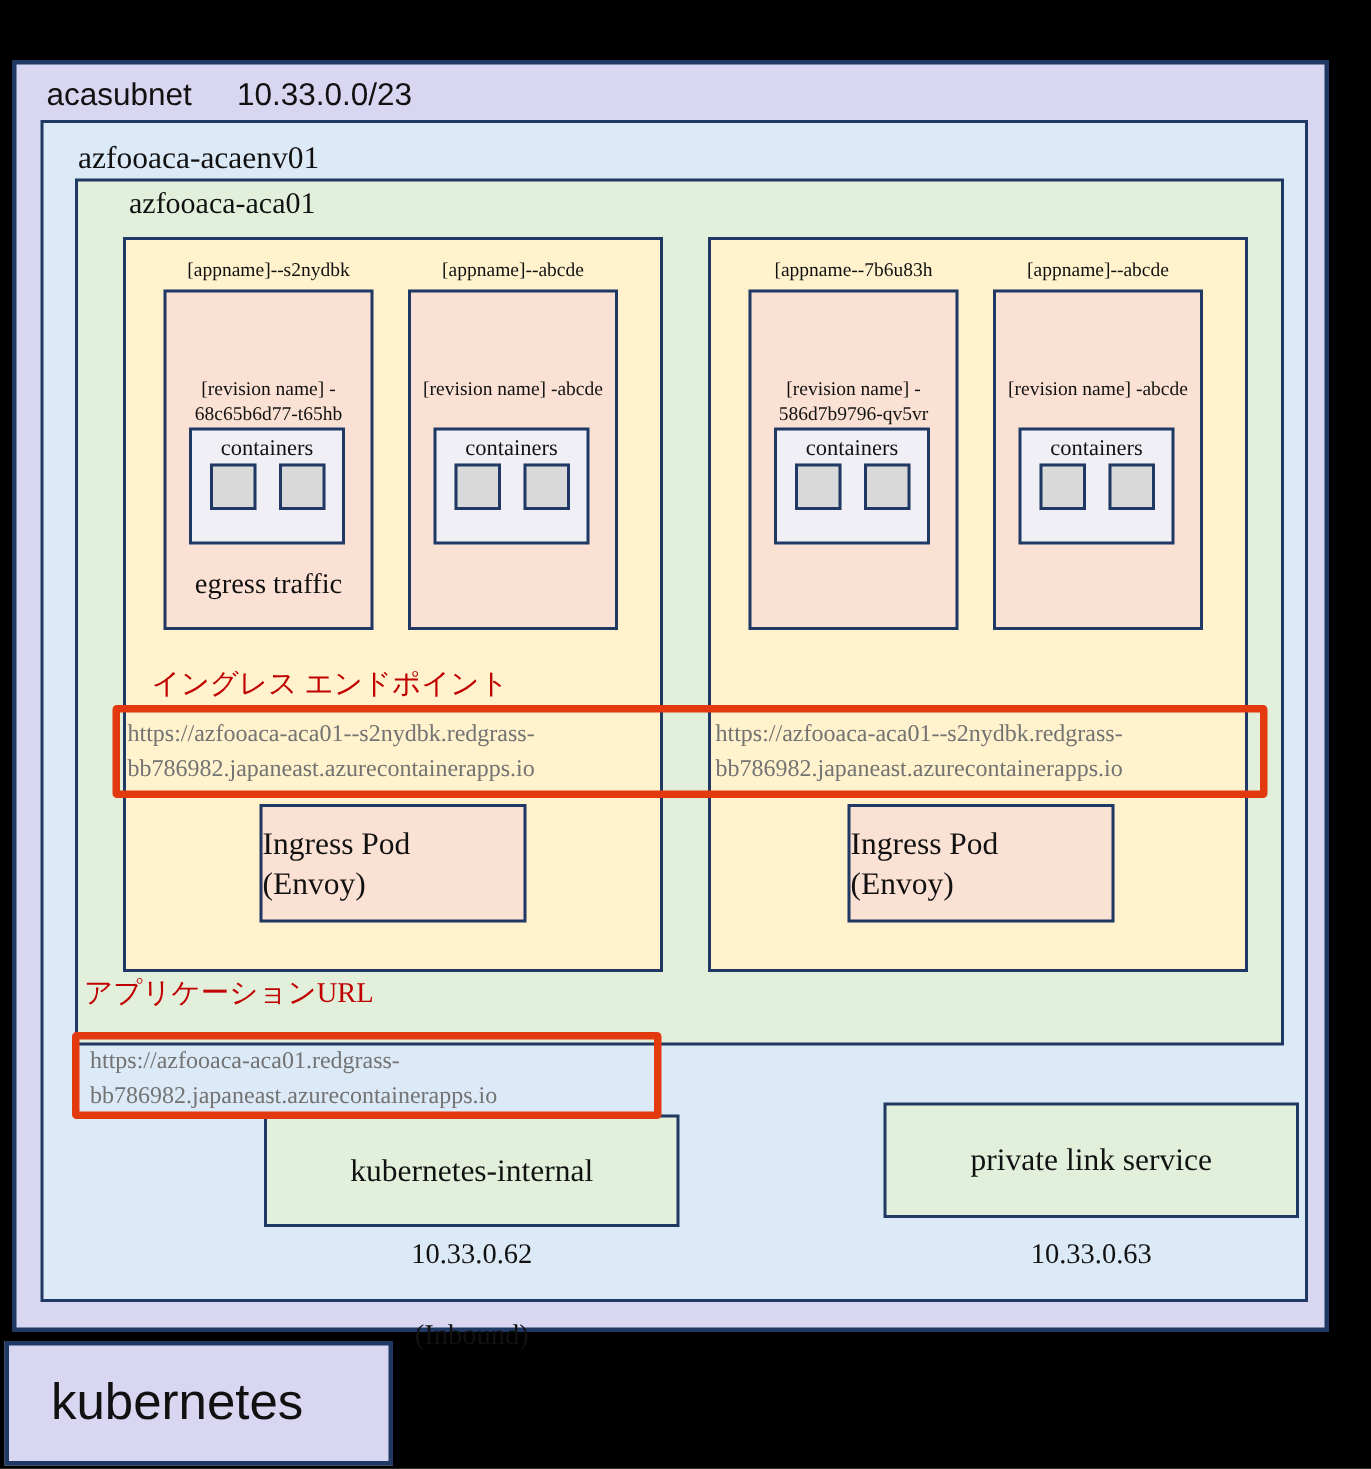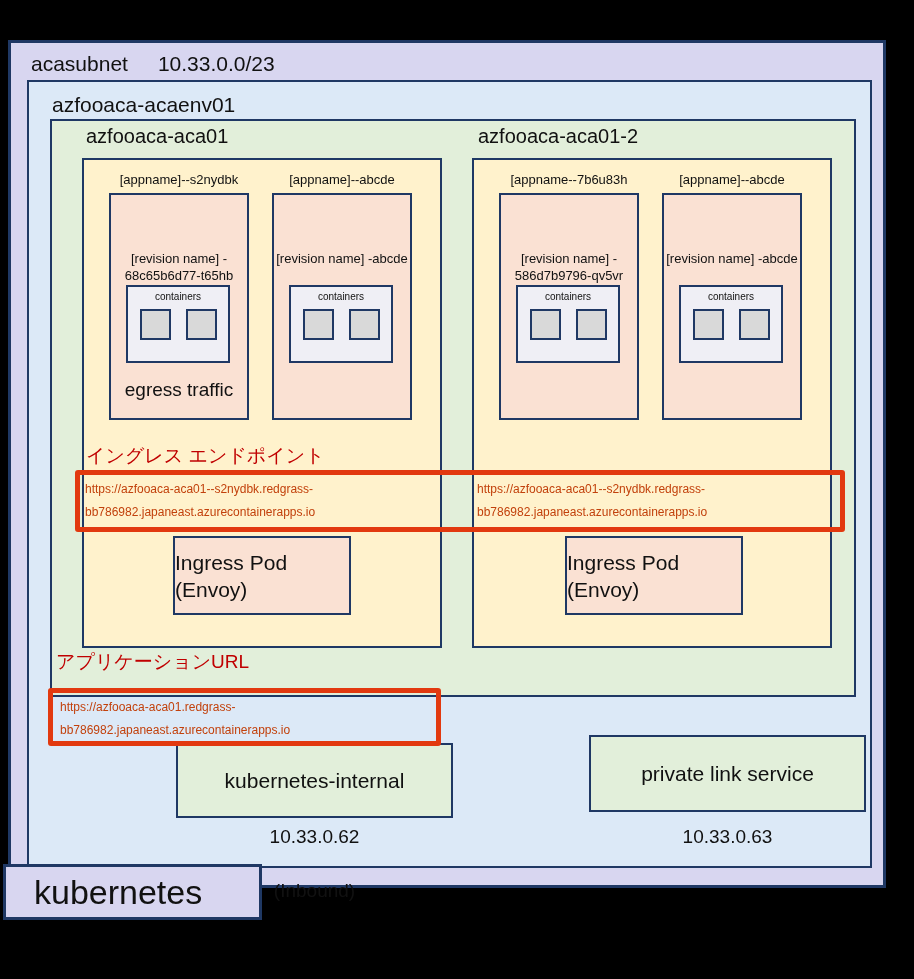--- a/index.html
+++ b/index.html
@@ -17,20 +17,21 @@
   .subnet-box {
     position: absolute; left: 8px; top: 40px; width: 878px; height: 848px;
     background: var(--subnet-bg, #D8D6F0);
     border: 3px solid var(--border-navy, #1F3864);
   }
   .subnet-title { position: absolute; left: 20px; top: 9px; display: flex; gap: 30px; font-size: 21px; }
   .env-box {
     position: absolute; left: 16px; top: 37px; width: 845px; height: 788px;
     background: var(--env-bg, #DCE9F7);
     border: 2px solid var(--border-navy, #1F3864);
+    font-family: Liberation Serif, serif;
   }
   .env-title { position: absolute; left: 23px; top: 11px; font-size: 21px; }
   .green-box {
     position: absolute; left: 21px; top: 37px; width: 806px; height: 578px;
     background: var(--group-bg, #E2EFDA);
     border: 2px solid var(--border-navy, #1F3864);
   }
   .app-title { position: absolute; top: 4px; font-size: 20px; }
   .app-title.t1 { left: 34px; }
   .app-title.t2 { left: 426px; }
@@ -50,40 +51,40 @@
     border: 2px solid var(--border-navy, #1F3864);
   }
   .pod.p1 { left: 25px; }
   .pod.p2 { left: 188px; }
   .rev-label { position: absolute; top: 55px; width: 100%; text-align: center; font-size: 13px; line-height: 17px; white-space: nowrap; }
   .containers-box {
     position: absolute; left: 15px; top: 90px; width: 104px; height: 78px;
     background: var(--containers-bg, #EFEFF5);
     border: 2px solid var(--border-navy, #1F3864);
   }
-  .containers-label { position: absolute; top: 4px; width: 100%; text-align: center; font-size: 10px; }
+  .containers-label { position: absolute; top: 4px; width: 100%; text-align: center; font-size: 15px; }
   .square {
     position: absolute; top: 22px; width: 31px; height: 31px;
     background: var(--square-bg, #D9D9D9);
     border: 2px solid var(--border-navy, #1F3864);
   }
   .square.sq1 { left: 12px; }
   .square.sq2 { left: 58px; }
   .pod-footer { position: absolute; top: 184px; width: 100%; text-align: center; font-size: 19px; }
   .red-label { position: absolute; color: var(--label-red, #C00000); font-size: 19px; white-space: nowrap; }
-  .ingress-label { left: 34px; top: 322px; text-align: center; }
+  .ingress-label { left: 49px; top: 322px; text-align: center; }
   .appurl-label { left: 4px; top: 528px; }
   .red-frame {
     position: absolute; background: transparent;
     border: 5px solid var(--highlight-red, #E2390F);
     border-radius: 3px; z-index: 5;
   }
   .ingress-frame { left: 23px; top: 349px; width: 770px; height: 62px; }
   .appurl-frame { left: 19px; top: 606px; width: 393px; height: 58px; }
-  .url-text { position: absolute; z-index: 6; font-size: 12px; line-height: 23px; white-space: nowrap; color: #c2410c; }
+  .url-text { position: absolute; z-index: 6; font-size: 16px; line-height: 23px; white-space: nowrap; color: #737373; }
   .url-left { left: 33px; top: 357px; }
   .url-right { left: 425px; top: 357px; }
   .appurl-text { left: 31px; top: 614px; }
   .ingress-pod {
     position: absolute; top: 415px; width: 178px; height: 79px;
     background: var(--pod-bg, #FAE1D3);
     border: 2px solid var(--border-navy, #1F3864);
     display: flex; flex-direction: column; align-items: flex-start; justify-content: center;
     font-size: 21px; line-height: 27px; text-align: center;
   }
@@ -96,21 +97,21 @@
     display: flex; align-items: center; justify-content: center;
     font-size: 21px;
   }
   .k8s-internal { left: 147px; top: 661px; }
   .private-link { left: 560px; top: 653px; height: 77px; }
   .ip-label { position: absolute; width: 277px; text-align: center; font-size: 19px; z-index: 8; }
   .ip62 { left: 147px; top: 744px; }
   .inbound { left: 147px; top: 770px; margin-top: 28px; }
   .ip63 { left: 560px; top: 744px; }
   .kubernetes-box {
-    position: absolute; left: 3px; top: 864px; width: 259px; height: 56px;
+    position: absolute; left: 3px; top: 894px; width: 259px; height: 83px;
     background: var(--subnet-bg, #D8D6F0);
     border: 3px solid var(--border-navy, #1F3864);
     display: flex; align-items: center; padding-left: 28px;
     font-size: 34px;
   }
 </style>
 </head>
 <body>
 
 <div class="canvas">
@@ -119,21 +120,20 @@
     <div class="subnet-title">
       <span>acasubnet</span>
       <span>10.33.0.0/23</span>
     </div>
 
     <div class="env-box">
       <div class="env-title">azfooaca-acaenv01</div>
 
       <div class="green-box">
         <div class="app-title t1">azfooaca-aca01</div>
-        <div class="app-title t2">azfooaca-aca01-2</div>
 
         <div class="yellow-box y1">
           <div class="pod-label pl1">[appname]--s2nydbk</div>
           <div class="pod-label pl2">[appname]--abcde</div>
 
           <div class="pod p1">
             <div class="rev-label">
               <div>[revision name] -</div>
               <div>68c65b6d77-t65hb</div>
             </div>

